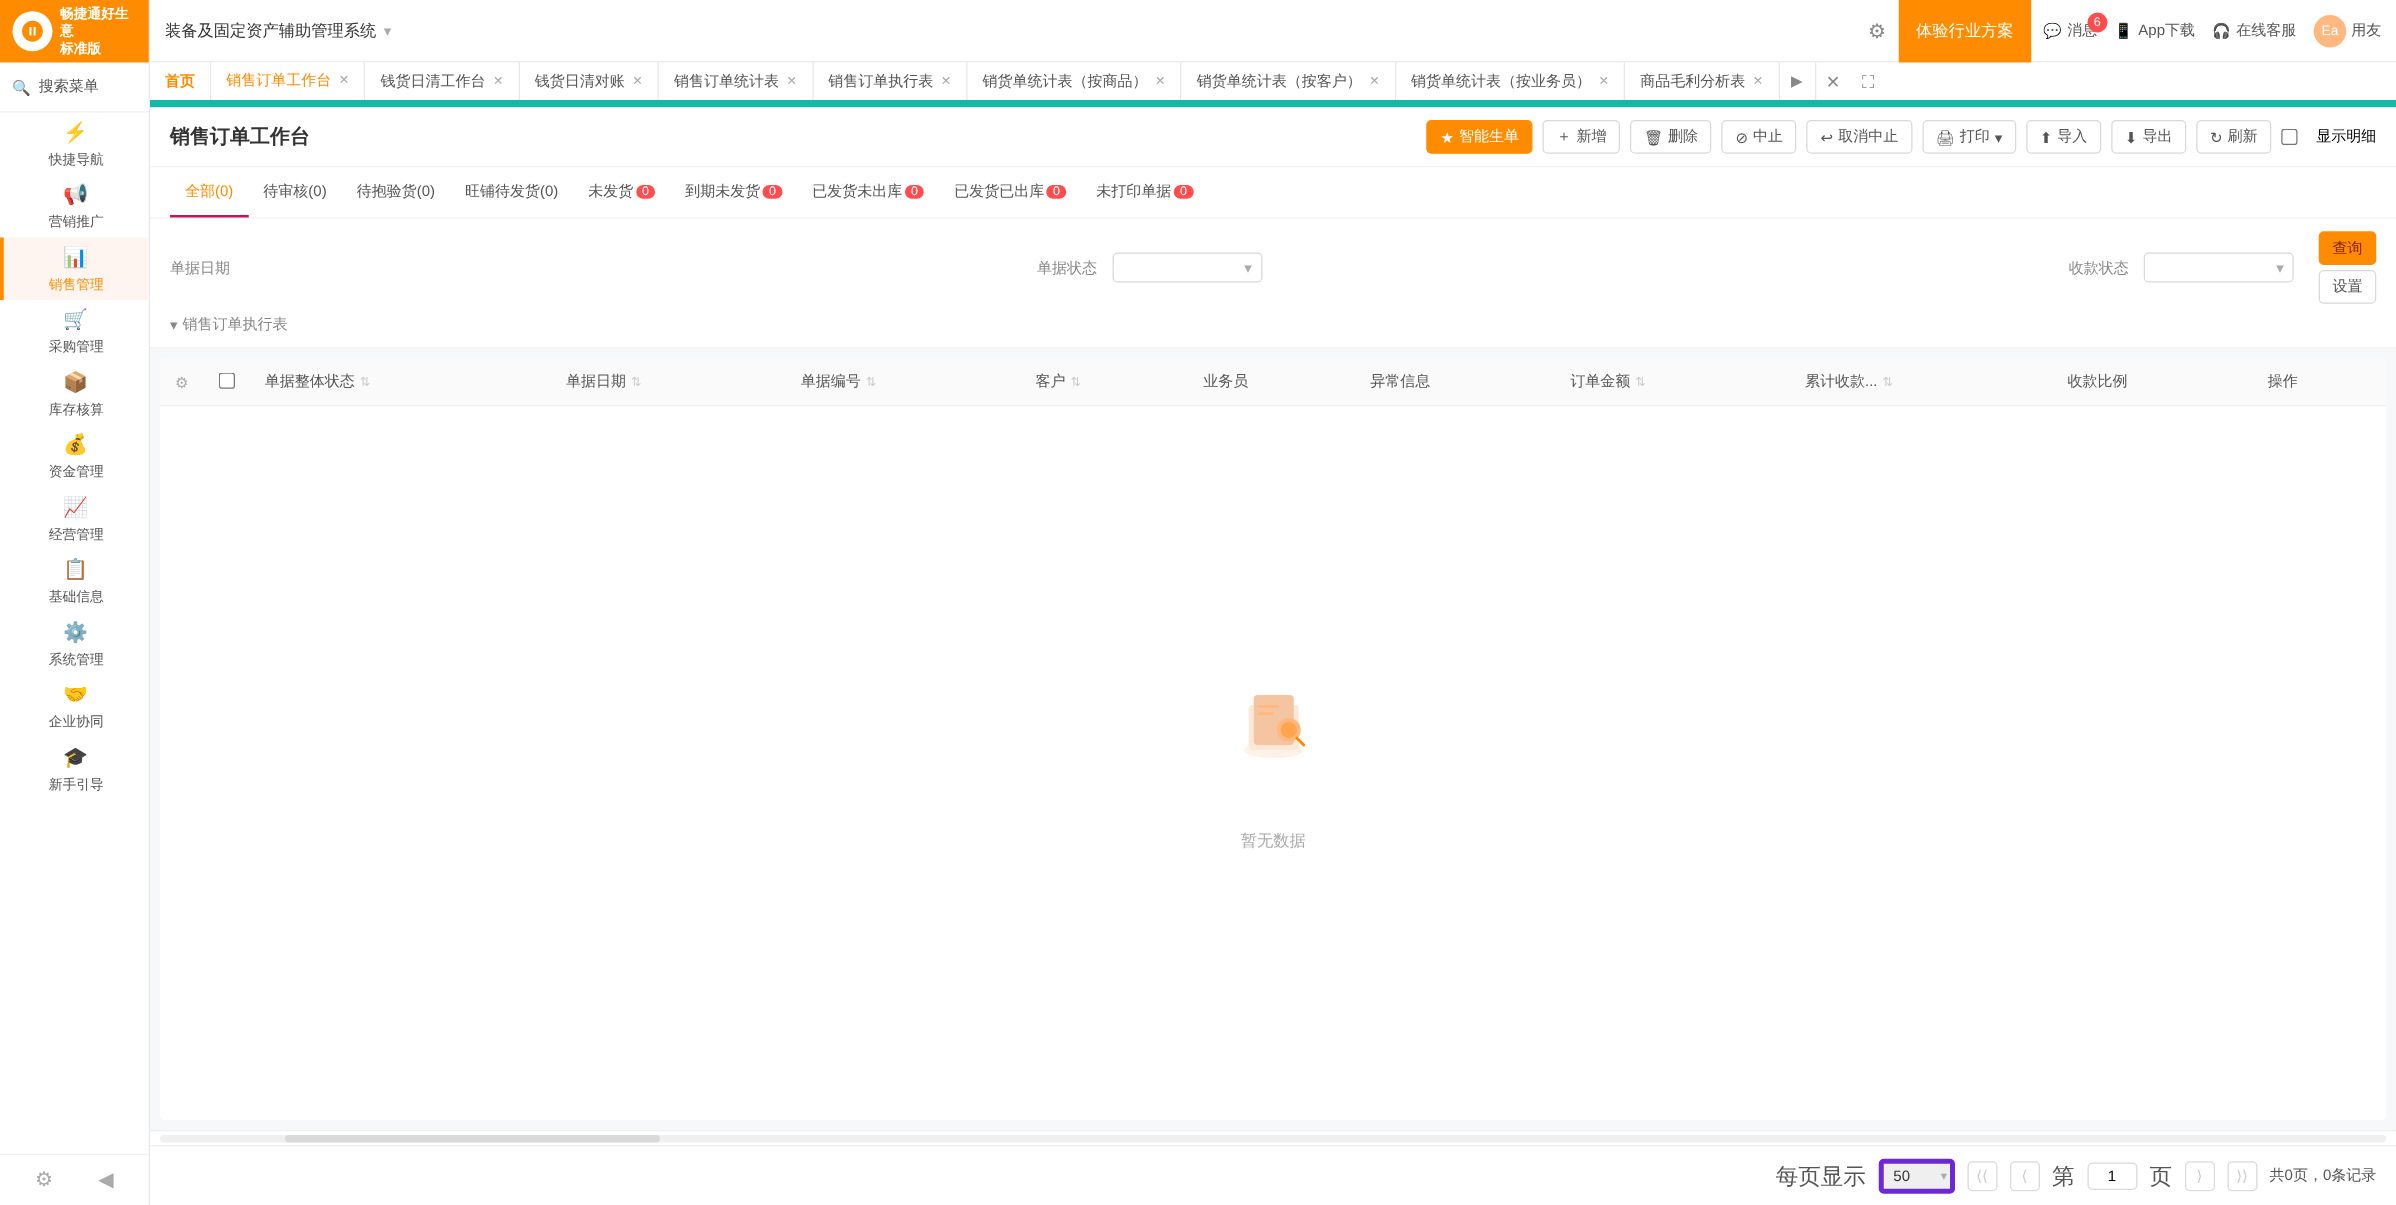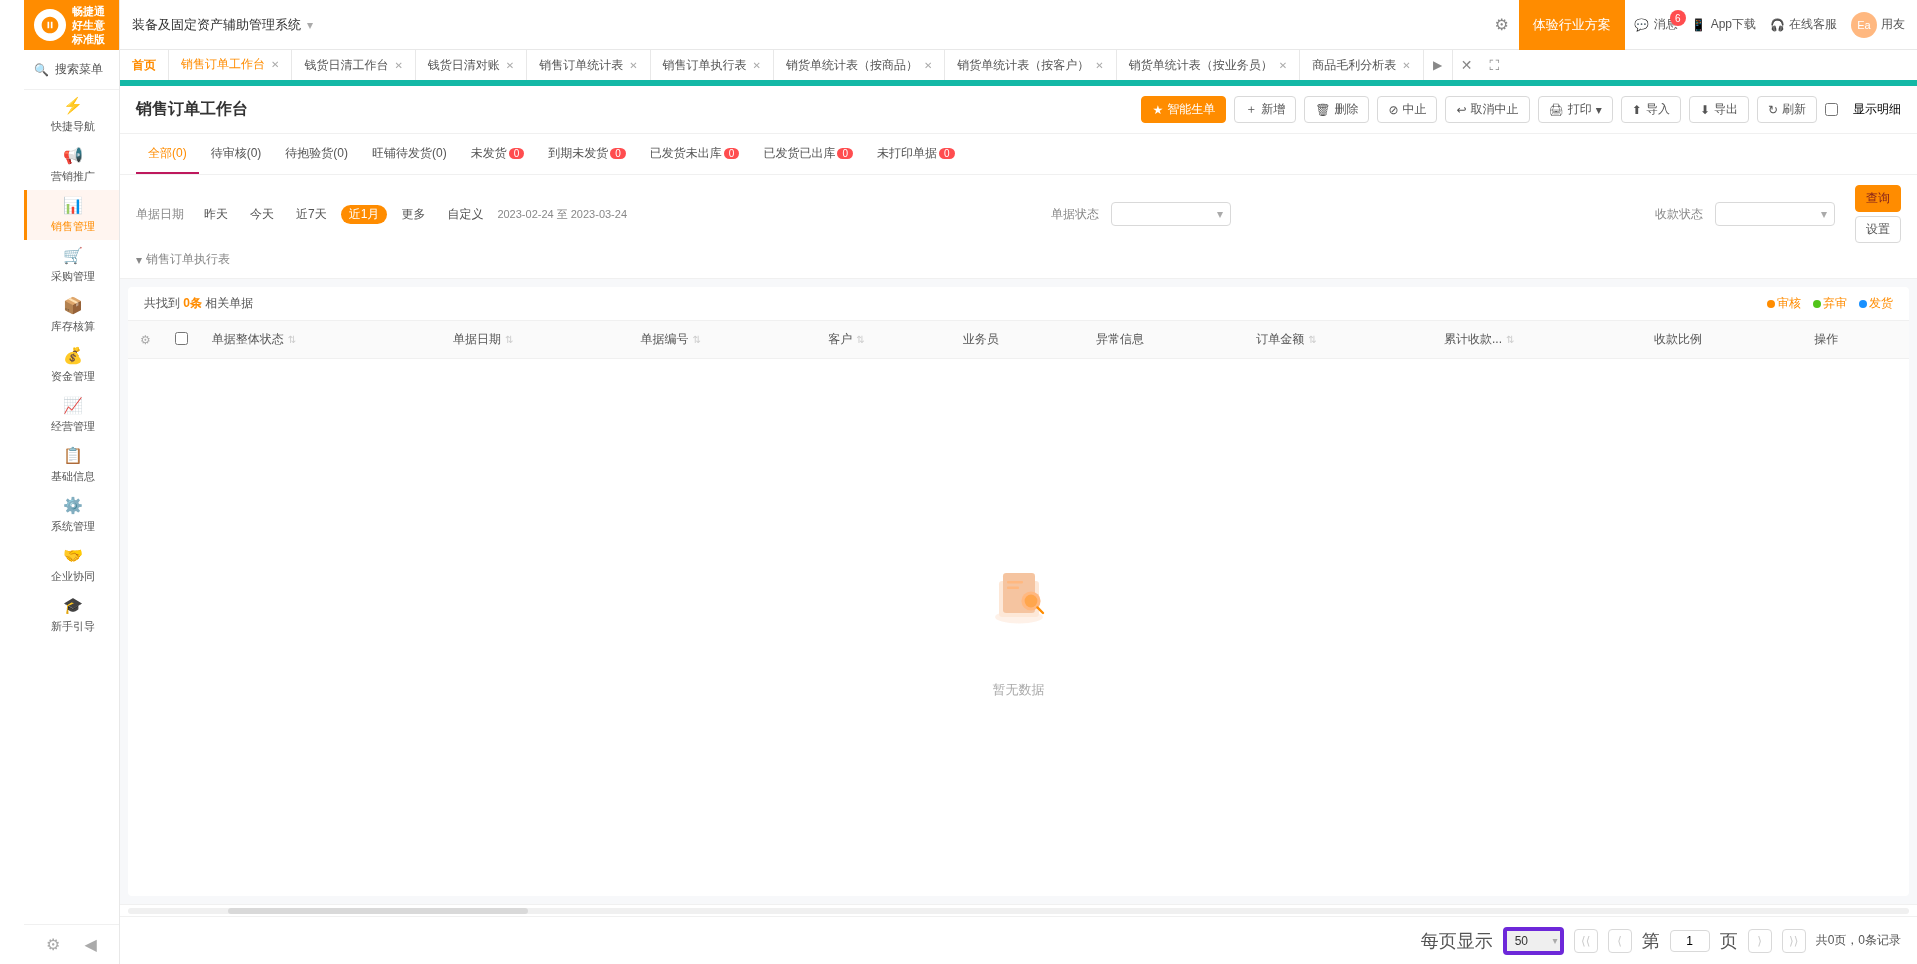--- a/index.html
+++ b/index.html
@@ -1,19 +1,19 @@
 <!DOCTYPE html>
 <html><head>
   <meta charset="utf-8">
   <style>
     * { box-sizing: border-box; margin: 0; padding: 0; font-family: 'Microsoft YaHei', SimSun, sans-serif; }
     body { display: flex; height: 964px; overflow: hidden; background: #f5f5f5; font-size: 12px; }
 
     
-    .sidebar { width: 120px; background: #fff; display: flex; flex-direction: column; border-right: 1px solid #e8e8e8; flex-shrink: 0; padding-left: 24px; }
+    .sidebar { width: 120px; background: #fff; display: flex; flex-direction: column; border-right: 1px solid #e8e8e8; flex-shrink: 0; }
     .sidebar-logo { height: 50px; background: #ff8c00; display: flex; align-items: center; padding: 0 10px; color: #fff; font-size: 13px; font-weight: bold; }
     .sidebar-logo .logo-icon { width: 32px; height: 32px; background: #fff; border-radius: 50%; display: flex; align-items: center; justify-content: center; margin-right: 6px; flex-shrink: 0; }
     .sidebar-logo .logo-icon svg { width: 20px; height: 20px; }
     .sidebar-logo-text { font-size: 11px; line-height: 1.3; }
     .sidebar-search { height: 40px; display: flex; align-items: center; padding: 0 10px; border-bottom: 1px solid #f0f0f0; cursor: pointer; color: #555; font-size: 12px; }
     .sidebar-item { height: 50px; display: flex; flex-direction: column; align-items: center; justify-content: center; cursor: pointer; color: #555; font-size: 11px; gap: 4px; border-left: 3px solid transparent; }
     .sidebar-item.active { background: #fff5f0; color: #ff8c00; border-left: 3px solid #ff8c00; }
     .sidebar-item .icon { font-size: 16px; }
     .sidebar-bottom { margin-top: auto; display: flex; align-items: center; justify-content: space-around; padding: 10px; border-top: 1px solid #f0f0f0; }
     .sidebar-bottom-btn { color: #aaa; cursor: pointer; font-size: 16px; }
@@ -339,29 +339,20 @@
       </div>
       <div class="sub-tab">
         <span>未打印单据</span>
         <span style="background:#ff4d4f;color:#fff;border-radius:10px;padding:0 5px;font-size:10px;margin-left:2px">0</span>
       </div>
     </div>
 
     <div class="filter-bar">
       <div class="filter-row">
         <span class="filter-label">单据日期</span>
-        <div class="filter-dates">
-          <span class="filter-date-btn">昨天</span>
-          <span class="filter-date-btn">今天</span>
-          <span class="filter-date-btn">近7天</span>
-          <span class="filter-date-btn active">近1月</span>
-          <span class="filter-date-btn">更多</span>
-          <span class="filter-date-btn">自定义</span>
-          <span class="filter-date-range">2023-02-24 至 2023-03-24</span>
-        </div>
         <div style="flex:1"></div>
         <span class="filter-label">单据状态</span>
         <div class="filter-select-wrap">
           <select class="filter-select">
             <option value="单据状态"></option>
           </select>
         </div>
         <div style="flex:1"></div>
         <span class="filter-label">收款状态</span>
         <div class="filter-select-wrap">
@@ -374,41 +365,20 @@
           <button class="btn">设置</button>
         </div>
       </div>
       <div class="filter-expand">
         <span>▾</span>
         <span>销售订单执行表</span>
       </div>
     </div>
 
     <div class="table-area">
-      <div class="table-toolbar">
-        <div class="table-count">
-          <span>共找到</span>
-          <span class="highlight"> 0条 </span>
-          <span>相关单据</span>
-        </div>
-        <div class="table-actions">
-          <span class="table-action-btn">
-            <span class="dot"></span>
-            <span>审核</span>
-          </span>
-          <span class="table-action-btn">
-            <span class="dot green"></span>
-            <span>弃审</span>
-          </span>
-          <span class="table-action-btn">
-            <span class="dot blue"></span>
-            <span>发货</span>
-          </span>
-        </div>
-      </div>
 
       <table>
         <thead>
           <tr>
             <th class="table-setting">⚙</th>
             <th class="table-checkbox"><input type="checkbox" style=""></th>
             <th><span>单据整体状态</span><span class="sort">⇅</span></th>
             <th><span>单据日期</span><span class="sort">⇅</span></th>
             <th><span>单据编号</span><span class="sort">⇅</span></th>
             <th><span>客户</span><span class="sort">⇅</span></th>

